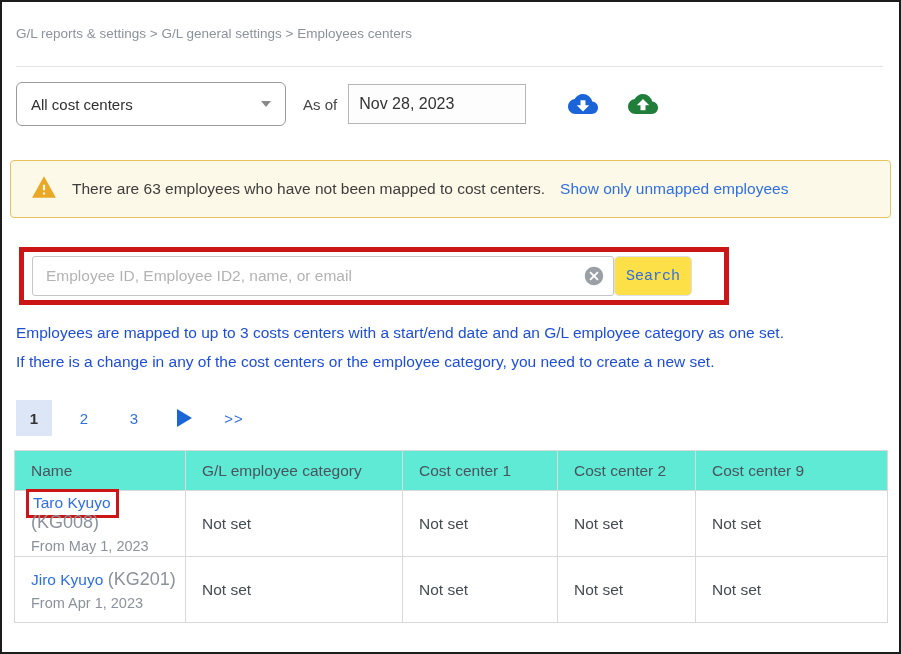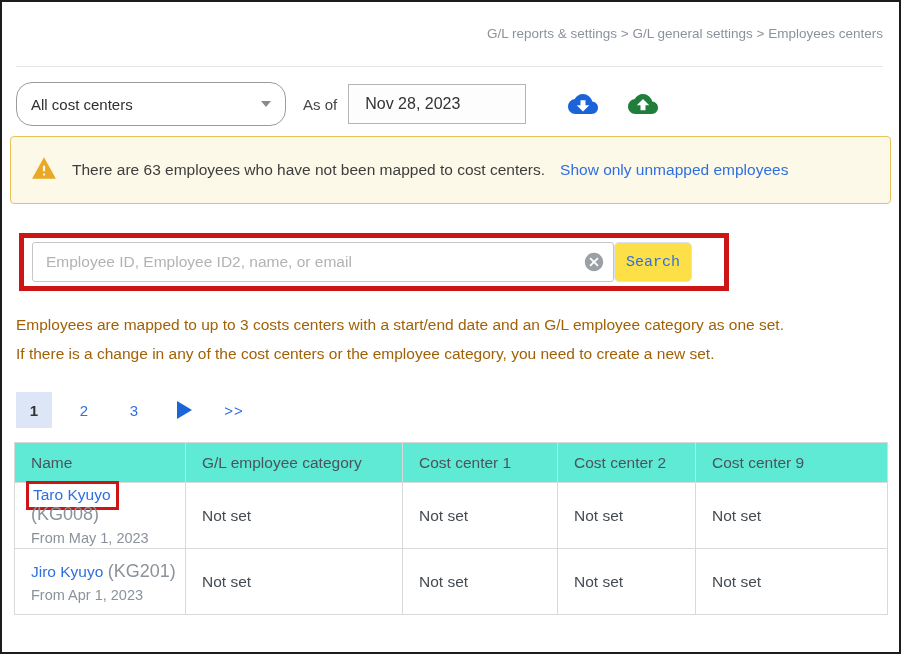--- a/index.html
+++ b/index.html
@@ -4,55 +4,55 @@
 <style>
   html,body{margin:0;padding:0;background:#fff;}
   .page{
     width:901px;height:654px;box-sizing:border-box;
     border:2px solid #1c1c1c;background:#fff;overflow:hidden;position:relative;
     font-family:"Liberation Sans",sans-serif;
   }
   
   .header{padding:12px 16px 0 14px;}
   .title{font-size:19.5px;color:#3d4e61;letter-spacing:.4px;line-height:26px;}
-  .breadcrumb{margin-top:12px;font-size:13.5px;color:#8b929b;line-height:16px;text-align:right;}
+  .breadcrumb{margin-top:12px;font-size:13.5px;color:#8b929b;line-height:16px;}
   .header-divider{border-bottom:1px solid #e4e4e4;margin-top:24px;}
   
   .controls{display:flex;align-items:center;padding:15px 14px 0;}
-  .select-box{width:270px;height:44px;border:1px solid #9b9b9b;border-radius:16px;
+  .select-box{width:270px;height:44px;border:1px solid #9b9b9b;border-radius:6px;
     display:flex;align-items:center;justify-content:space-between;
     padding:0 14px;box-sizing:border-box;font-size:15px;color:#2f2f2f;background:#fff;cursor:pointer;}
   .caret{width:0;height:0;border-left:5px solid transparent;border-right:5px solid transparent;
     border-top:6px solid #8a8a8a;}
   .as-of{margin-left:17px;font-size:15px;color:#474747;}
   .date-input{margin-left:11px;width:178px;height:40px;border:1px solid #b5b5b5;
-    display:flex;align-items:center;padding-left:16px;box-sizing:border-box;
+    display:flex;align-items:center;padding-left:10px;box-sizing:border-box;
     font-size:16px;color:#333;background:#fdfdfd;}
   .icon-btn{border:none;background:none;padding:0;cursor:pointer;line-height:0;}
   .dl{margin-left:42px;}
   .ul{margin-left:30px;}
   
-  .banner{margin:10px 8px 0;height:68px;background:#fdf9e8;border:1px solid #e8c35c;border-radius:4px;
+  .banner{margin:34px 8px 0;height:58px;background:#fdf9e8;border:1px solid #e8c35c;border-radius:4px;
     display:flex;align-items:center;padding:0 14px 0 20px;box-sizing:border-box;
     font-size:15.5px;color:#3d3d3d;}
   .banner-text{margin-left:15px;}
   .banner-link{margin-left:15px;color:#2f6fe0;text-decoration:none;cursor:pointer;}
   
   .search-area{margin:29px 0 0 17px;width:710px;border:5px solid #cc1616;
     display:flex;align-items:flex-end;padding:4px 8px;box-sizing:border-box;}
   .search-wrap{position:relative;width:582px;height:40px;}
   .search-input{width:100%;height:100%;box-sizing:border-box;border:1px solid #c6c6c6;border-radius:3px;
     padding:0 42px 0 13px;font-size:15.5px;color:#333;outline:none;}
   .search-input::placeholder{color:#b3b3b3;opacity:1;}
   .clear-btn{position:absolute;right:9px;top:9px;width:22px;height:22px;border:none;background:none;
     padding:0;cursor:pointer;line-height:0;}
   .search-btn{width:78px;height:40px;background:#fde047;border:1px solid #dbe1ec;
     border-radius:5px;color:#2f6fe0;font-size:15px;cursor:pointer;font-family:Liberation Mono, monospace;}
   
-  .description{margin:19px 14px 0;font-size:15.5px;color:#a16207;line-height:29px;}
+  .description{margin:13px 14px 0;font-size:15.5px;color:#1d4ed8;line-height:29px;}
   
   .pagination{display:flex;align-items:center;margin:24px 0 0 14px;}
   .page-num{width:36px;height:36px;display:flex;align-items:center;justify-content:center;
     font-size:15px;color:#2f6fe0;margin-right:14px;cursor:pointer;}
   .page-num.active{background:#dce6f7;color:#333;font-weight:bold;cursor:default;}
   .next-btn{width:36px;height:36px;display:flex;align-items:center;justify-content:center;
     margin-right:14px;cursor:pointer;background:none;border:none;padding:0;}
   .next-tri{width:0;height:0;border-top:9px solid transparent;border-bottom:9px solid transparent;
     border-left:15px solid #1a66d6;}
   .last-btn{width:36px;height:36px;display:flex;align-items:center;justify-content:center;

